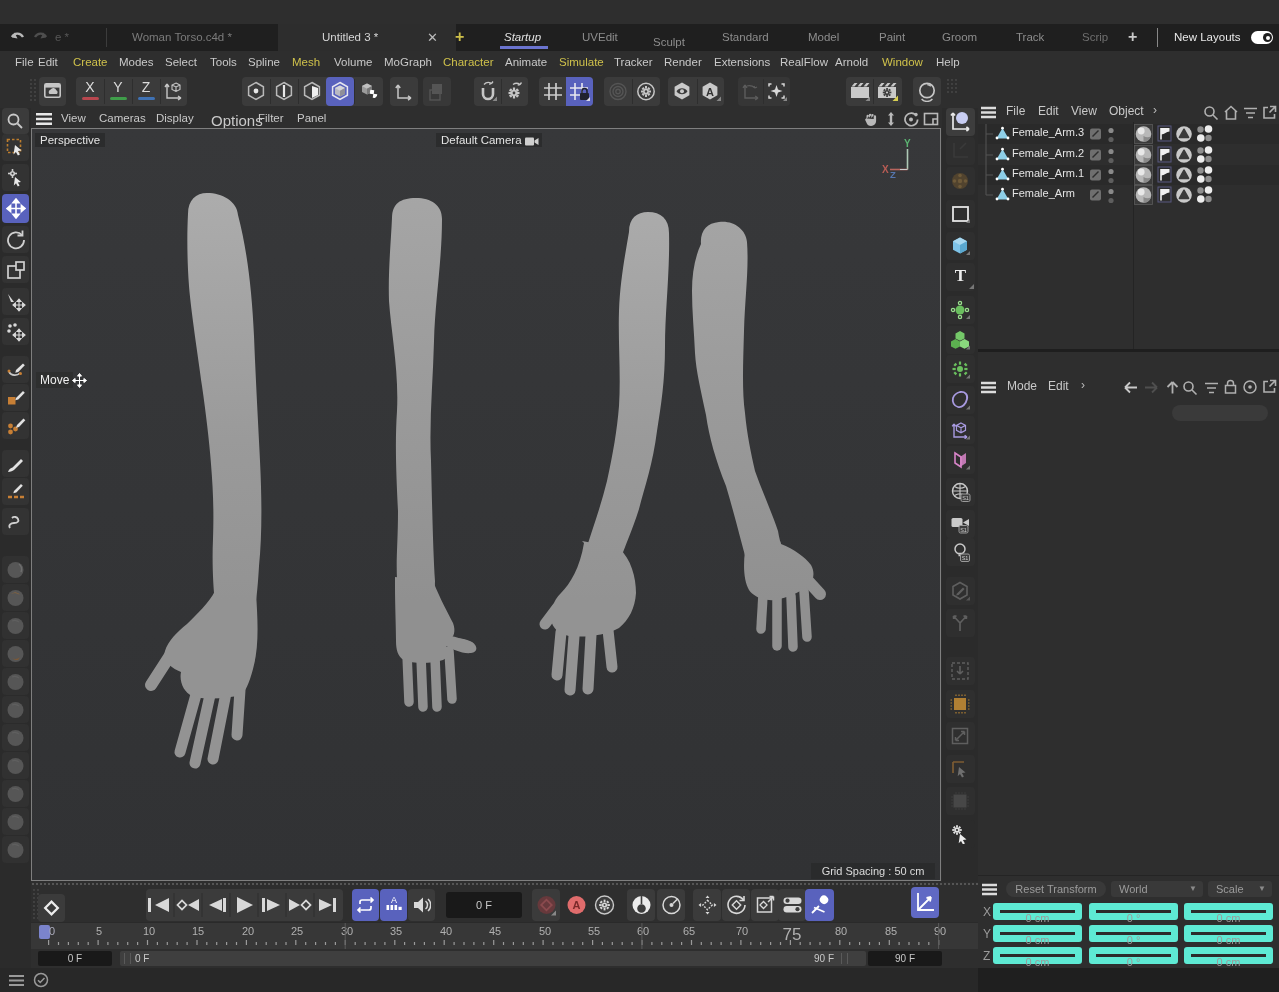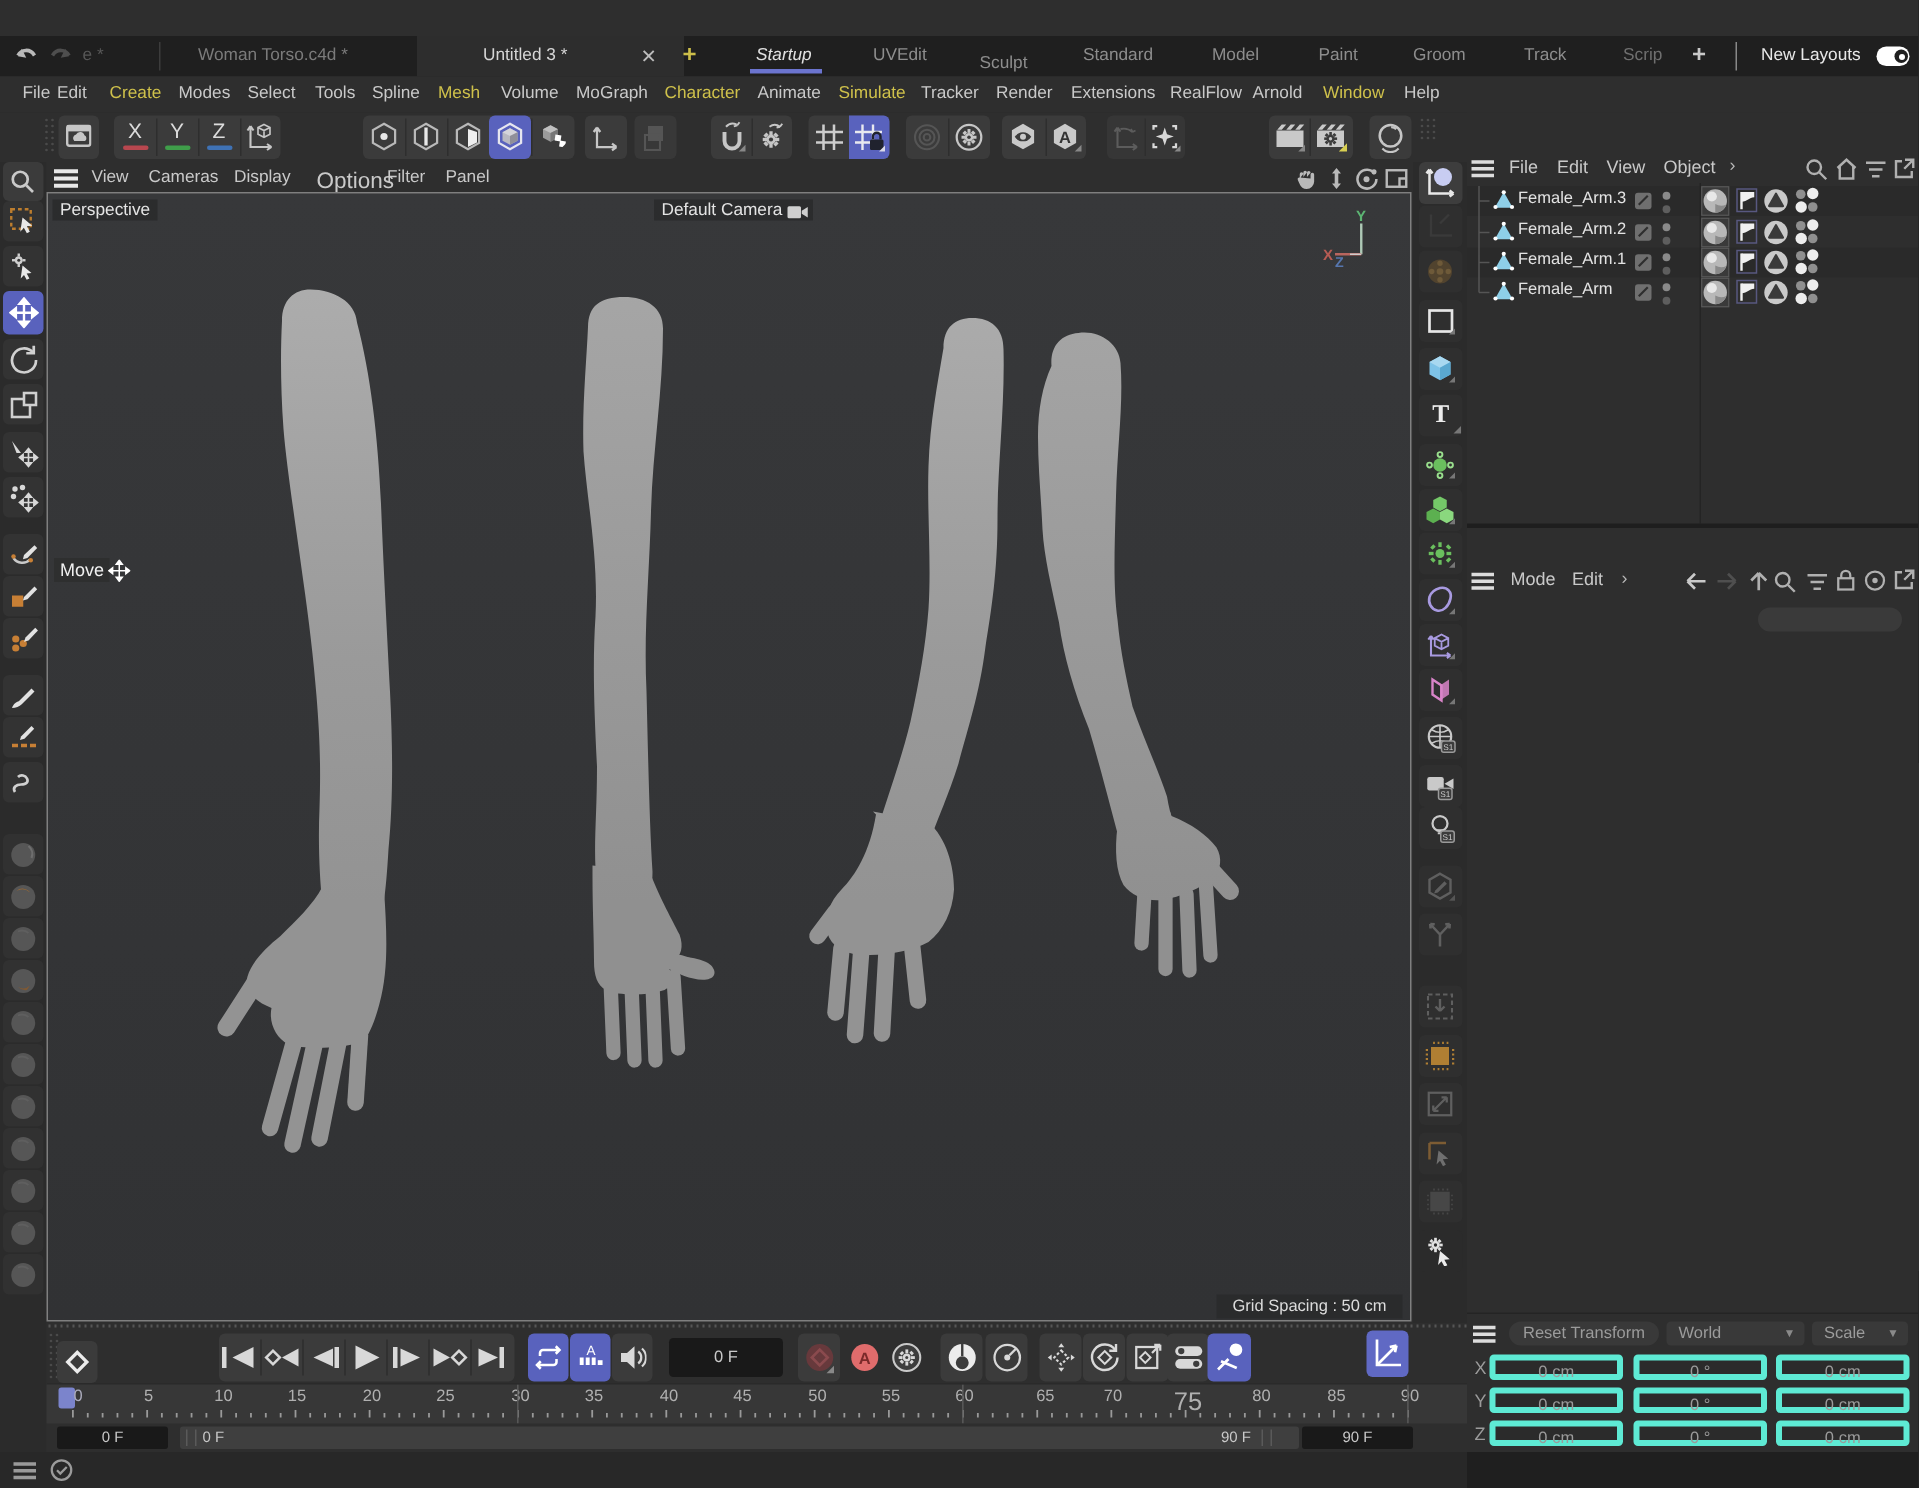--- a/index.html
+++ b/index.html
@@ -5,21 +5,21 @@
   html,body{margin:0;padding:0;background:#222;}
   #app{position:relative;width:1279px;height:992px;overflow:hidden;
        font-family:"Liberation Sans", sans-serif;background:#2e2e2e;}
   .abs{position:absolute;}
   .txt{color:#c9c9c9;font-size:12px;white-space:nowrap;}
   .yel{color:#cfc14b;}
   #menubar .txt{font-size:11.5px;}
   #tabbar .txt{font-size:11.5px;}
   .btn{position:absolute;background:#3b3b3b;border-radius:4px;}
   .btnhl{position:absolute;background:#5962bd;border-radius:4px;}
-  .coordf{width:89px;height:17px;background:#2b2b2b;border:4px solid #5eead4;border-radius:3px;
+  .coordf{width:89px;height:17px;background:#2b2b2b;border:7px solid #5eead4;border-radius:3px;
           color:#9b9b9b;font-size:11px;text-align:center;line-height:17px;box-sizing:border-box;}
   svg{display:block;}
 </style>
 </head>
 <body>
 <div id="app">
 
 
   <div class="abs" id="tabbar" style="left:0;top:24px;width:1279px;height:27px;background:#1f1f1f;">
     <svg class="abs" style="left:8px;top:5px" width="44" height="18" viewBox="0 0 44 18">
@@ -1169,21 +1169,21 @@
       <div class="abs" style="left:157px;top:2px;width:20px;text-align:center;color:#b0b0b0;font-size:11px;">15</div>
       <div class="abs" style="left:207px;top:2px;width:20px;text-align:center;color:#b0b0b0;font-size:11px;">20</div>
       <div class="abs" style="left:256px;top:2px;width:20px;text-align:center;color:#b0b0b0;font-size:11px;">25</div>
       <div class="abs" style="left:306px;top:2px;width:20px;text-align:center;color:#b0b0b0;font-size:11px;">30</div>
       <div class="abs" style="left:355px;top:2px;width:20px;text-align:center;color:#b0b0b0;font-size:11px;">35</div>
       <div class="abs" style="left:405px;top:2px;width:20px;text-align:center;color:#b0b0b0;font-size:11px;">40</div>
       <div class="abs" style="left:454px;top:2px;width:20px;text-align:center;color:#b0b0b0;font-size:11px;">45</div>
       <div class="abs" style="left:504px;top:2px;width:20px;text-align:center;color:#b0b0b0;font-size:11px;">50</div>
       <div class="abs" style="left:553px;top:2px;width:20px;text-align:center;color:#b0b0b0;font-size:11px;">55</div>
       <div class="abs" style="left:602px;top:2px;width:20px;text-align:center;color:#b0b0b0;font-size:11px;">60</div>
-      <div class="abs" style="left:652px;top:2px;width:20px;text-align:right;color:#b0b0b0;font-size:11px;">65</div>
+      <div class="abs" style="left:652px;top:2px;width:20px;text-align:left;color:#b0b0b0;font-size:11px;">65</div>
       <div class="abs" style="left:701px;top:2px;width:20px;text-align:center;color:#b0b0b0;font-size:11px;">70</div>
       <div class="abs" style="left:751px;top:2px;width:20px;text-align:center;color:#b0b0b0;font-size:17px;">75</div>
       <div class="abs" style="left:800px;top:2px;width:20px;text-align:center;color:#b0b0b0;font-size:11px;">80</div>
       <div class="abs" style="left:850px;top:2px;width:20px;text-align:center;color:#b0b0b0;font-size:11px;">85</div>
       <div class="abs" style="left:899px;top:2px;width:20px;text-align:center;color:#b0b0b0;font-size:11px;">90</div>
       <svg class="abs" style="left:0;top:0" width="947" height="26" viewBox="0 0 947 26">
           <rect x="17.0" y="17" width="1.2" height="5" fill="#9a9a9a"></rect>
           <rect x="26.9" y="19" width="1.2" height="3" fill="#9a9a9a"></rect>
           <rect x="36.8" y="19" width="1.2" height="3" fill="#9a9a9a"></rect>
           <rect x="46.7" y="19" width="1.2" height="3" fill="#9a9a9a"></rect>

